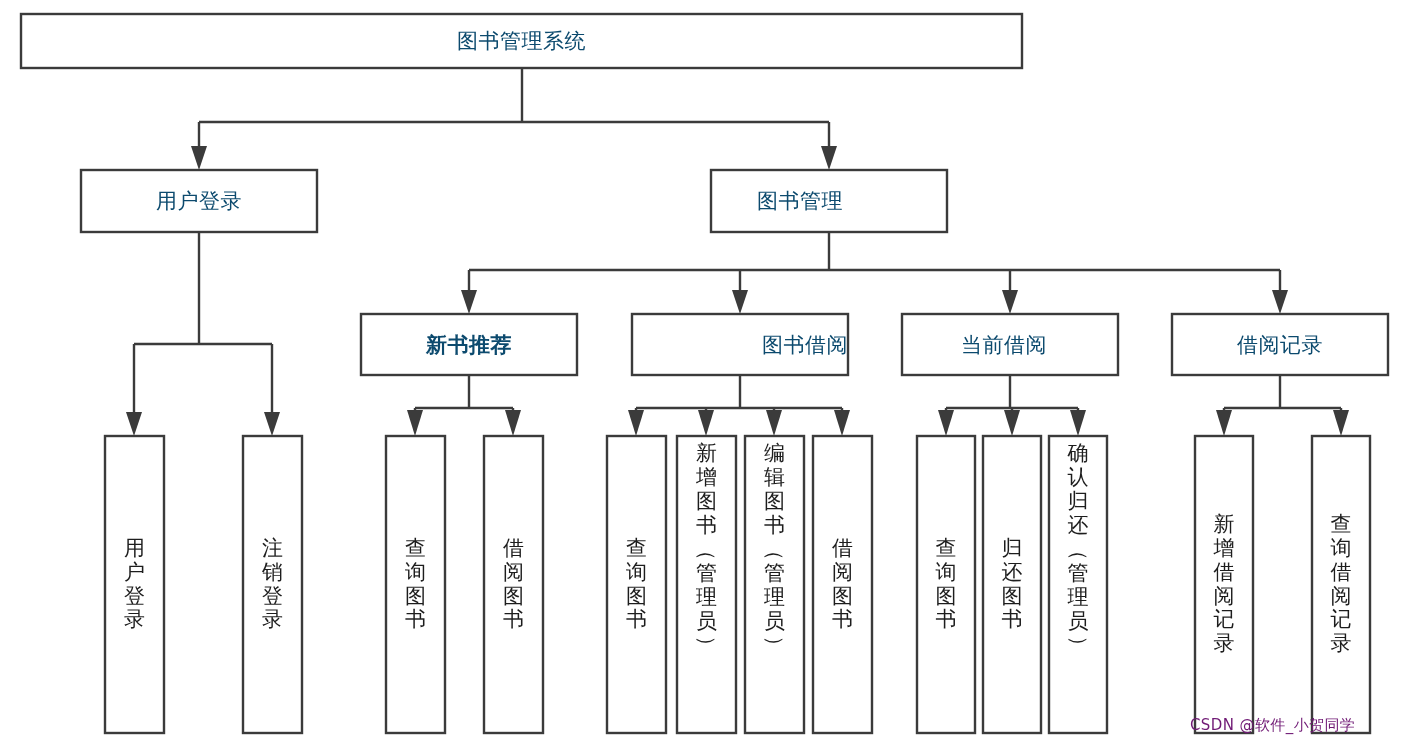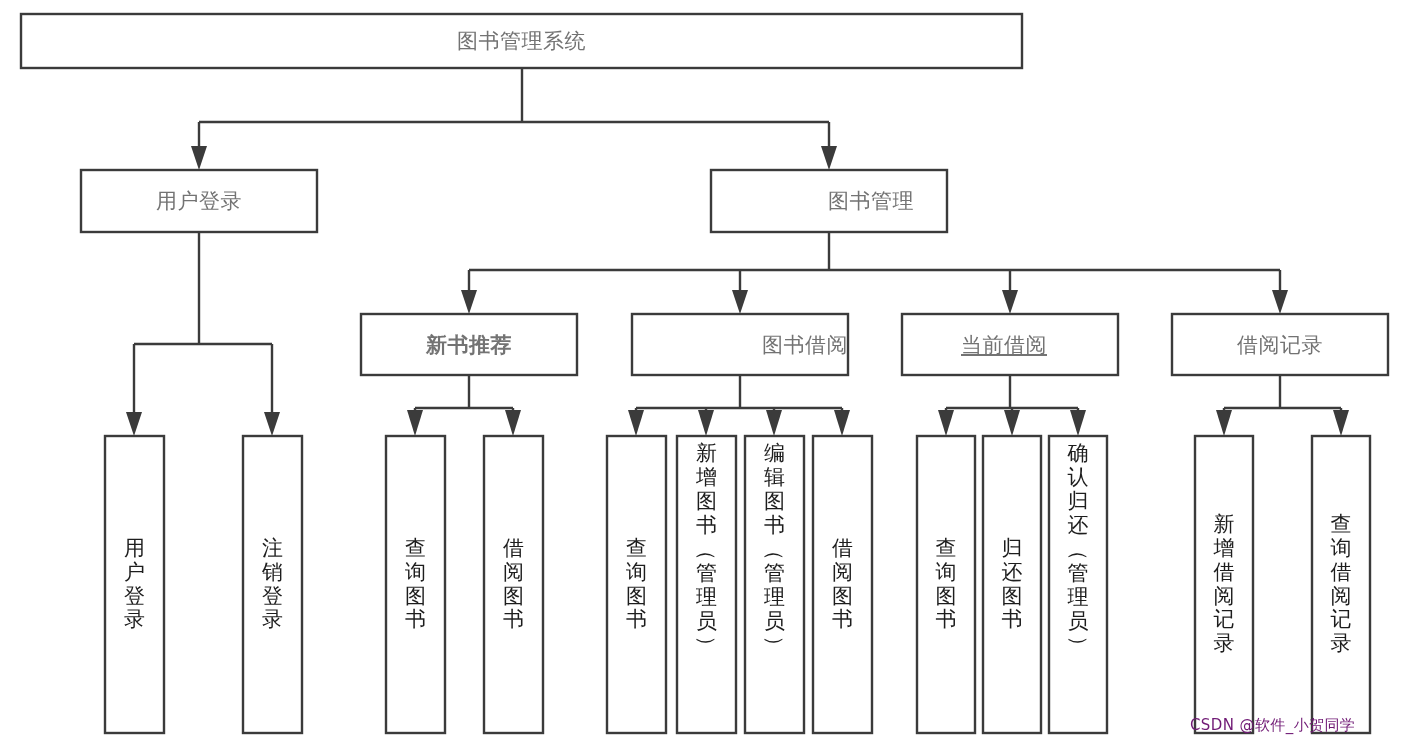--- a/index.html
+++ b/index.html
@@ -40,21 +40,21 @@
   }
   .arrow-head {
     fill: #3b3b3b;
     stroke: none;
   }
   .node-label-h {
     position: absolute;
     display: flex;
     align-items: center;
     justify-content: center;
-    color: #737373;
+    color: #0c4a6e;
     font-size: 21px;
     letter-spacing: 0.5px;
     white-space: nowrap;
     pointer-events: none;
   }
   .node-label-v {
     position: absolute;
     display: flex;
     flex-direction: column;
     align-items: center;
@@ -184,31 +184,31 @@
     </g>
   </svg>
 
   <div class="node-label-h" style="left:21px; top:14px; width:1001px; height:54px;">
     <span>图书管理系统</span>
   </div>
 
   <div class="node-label-h" style="left:81px; top:170px; width:236px; height:62px;justify-content:center;">
     <span>用户登录</span>
   </div>
-  <div class="node-label-h" style="left:753px; top:170px; width:236px; height:62px;">
+  <div class="node-label-h" style="left:682px; top:170px; width:236px; height:62px;">
     <span>图书管理</span>
   </div>
 
   <div class="node-label-h" style="left:361px; top:314px; width:216px; height:61px;font-weight:bold;">
     <span>新书推荐</span>
   </div>
   <div class="node-label-h" style="left:632px; top:314px; width:216px; height:61px;justify-content:flex-end;">
     <span>图书借阅</span>
   </div>
-  <div class="node-label-h" style="left:902px; top:314px; width:204px; height:61px;text-decoration:underline;">
+  <div class="node-label-h" style="left:902px; top:314px; width:204px; height:61px;">
     <span>当前借阅</span>
   </div>
   <div class="node-label-h" style="left:1172px; top:314px; width:216px; height:61px;">
     <span>借阅记录</span>
   </div>
 
   <div class="node-label-v" style="left:105px; top:436px; width:59px; height:297px; justify-content:center;">
       <span class="vchar">用</span>
       <span class="vchar">户</span>
       <span class="vchar">登</span>

